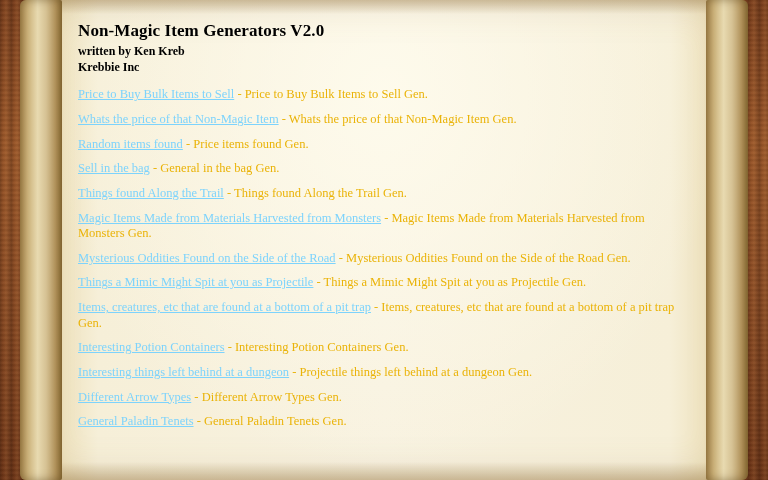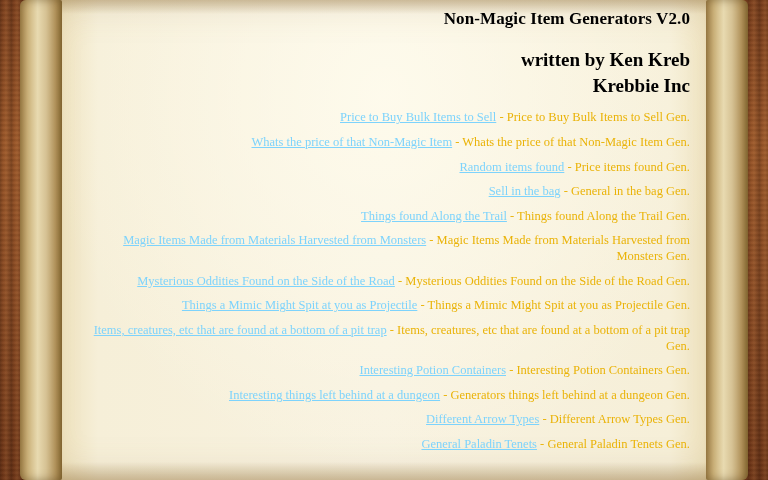--- a/index.html
+++ b/index.html
@@ -69,37 +69,37 @@
   .scroll-curl-bottom {
     position: absolute;
     left: 0; right: 0; bottom: 0;
     height: 18px;
     background: linear-gradient(0deg, rgba(160,130,80,0.45), rgba(255,255,255,0));
   }
 
   .content {
     position: absolute;
     left: 78px;
-    top: 0;
+    top: 12px;
     width: 612px;
     height: 344px;
-    text-align: right;
+    text-align: left;
     color: #000;
     font-size: 13px;
     line-height: 1.0;
   }
   h1.title {
     font-size: 17px;
     font-weight: bold;
     margin: 10px 0 0 0;
     letter-spacing: 0.1px;
   }
   .byline {
-    margin-top: 20px;
-    font-size: 19px;
+    margin-top: 4px;
+    font-size: 12px;
     font-weight: bold;
     line-height: 1.35;
   }
   .byline div { font-weight: bold; }
 
   ul.gen-list {
     list-style: none;
     margin: 12px 0 0 0;
     padding: 0;
   }
@@ -163,21 +163,21 @@
     <li>
       <a class="gen-link">Things a Mimic Might Spit at you as Projectile</a><span class="desc"> - Things a Mimic Might Spit at you as Projectile Gen.</span>
     </li>
     <li>
       <a class="gen-link">Items, creatures, etc that are found at a bottom of a pit trap</a><span class="desc"> - Items, creatures, etc that are found at a bottom of a pit trap Gen.</span>
     </li>
     <li>
       <a class="gen-link">Interesting Potion Containers</a><span class="desc"> - Interesting Potion Containers Gen.</span>
     </li>
     <li>
-      <a class="gen-link">Interesting things left behind at a dungeon</a><span class="desc"> - Generators things left behind at a dungeon Gen.</span>
+      <a class="gen-link">Interesting things left behind at a dungeon</a><span class="desc"> - Projectile things left behind at a dungeon Gen.</span>
     </li>
     <li>
       <a class="gen-link">Different Arrow Types</a><span class="desc"> - Different Arrow Types Gen.</span>
     </li>
     <li>
       <a class="gen-link">General Paladin Tenets</a><span class="desc"> - General Paladin Tenets Gen.</span>
     </li>
 
   </ul>
 </div>

